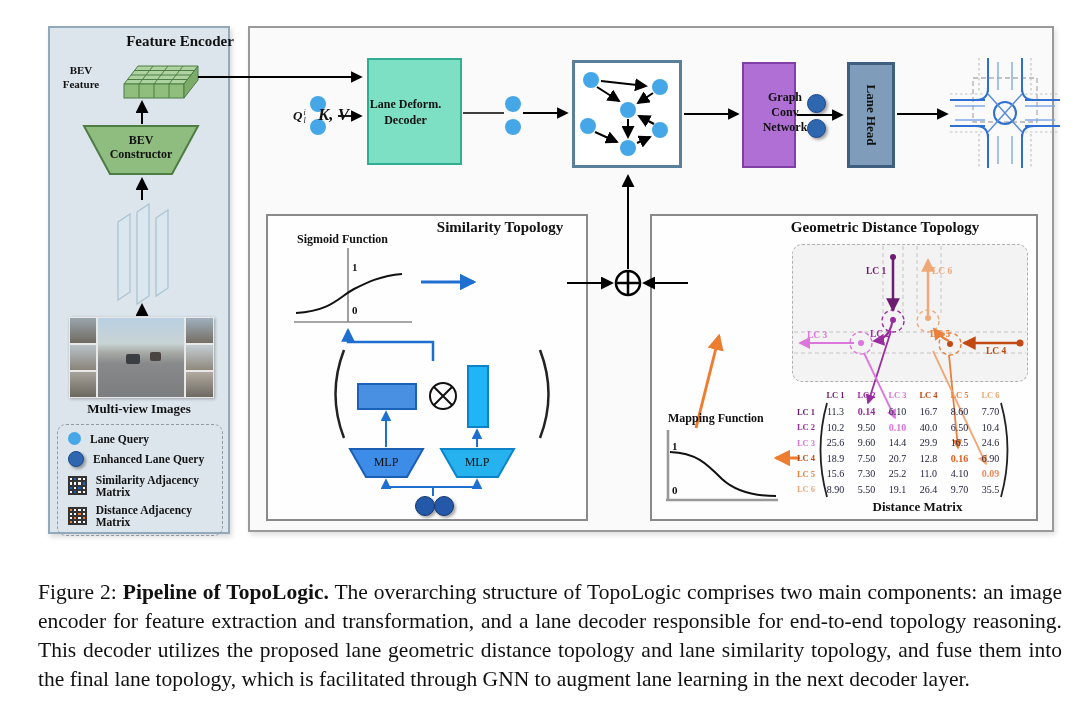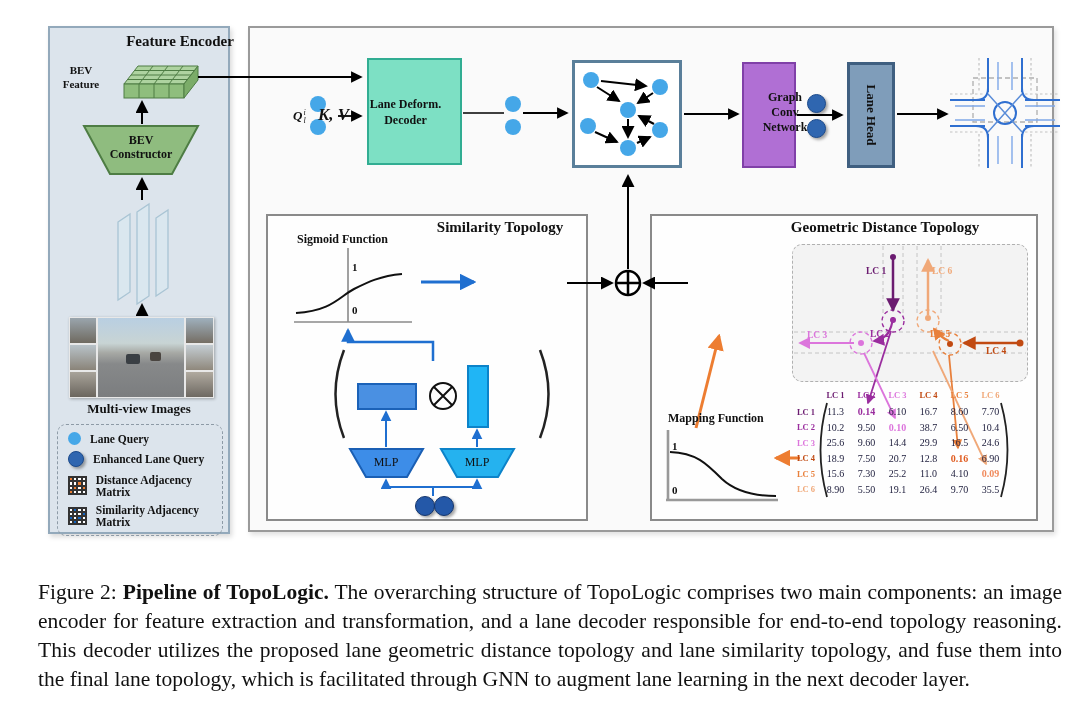--- a/index.html
+++ b/index.html
@@ -133,59 +133,59 @@
     <div class="legend-row">
       <span class="dot q-light" style="position:static;width:13px;height:13px;"></span>
       <span class="legend-label">Lane Query</span>
     </div>
     <div class="legend-row">
       <span class="dot q-dark" style="position:static;width:14px;height:14px;"></span>
       <span class="legend-label">Enhanced Lane Query</span>
     </div>
     <div class="legend-row">
       <span class="adj mini">
+          <div></div>
+          <div style="background: rgb(21, 101, 192);"></div>
+          <div></div>
+          <div></div>
+          <div></div>
+          <div></div>
+          <div></div>
+          <div style="background: rgb(21, 101, 192);"></div>
+          <div style="background: rgb(21, 101, 192);"></div>
+          <div></div>
+          <div style="background: rgb(21, 101, 192);"></div>
+          <div></div>
+          <div></div>
+          <div style="background: rgb(21, 101, 192);"></div>
+          <div></div>
+          <div></div>
+        </span>
+      <span class="legend-label">Similarity Adjacency Matrix</span>
+    </div>
+    <div class="legend-row">
+      <span class="adj mini">
           <div style="background: rgb(237, 125, 49);"></div>
           <div></div>
           <div></div>
           <div></div>
           <div></div>
           <div></div>
           <div style="background: rgb(237, 125, 49);"></div>
           <div></div>
           <div></div>
           <div style="background: rgb(237, 125, 49);"></div>
           <div></div>
           <div style="background: rgb(237, 125, 49);"></div>
           <div style="background: rgb(237, 125, 49);"></div>
           <div></div>
           <div></div>
           <div></div>
         </span>
       <span class="legend-label">Distance Adjacency Matrix</span>
-    </div>
-    <div class="legend-row">
-      <span class="adj mini">
-          <div></div>
-          <div style="background: rgb(21, 101, 192);"></div>
-          <div></div>
-          <div></div>
-          <div></div>
-          <div></div>
-          <div></div>
-          <div style="background: rgb(21, 101, 192);"></div>
-          <div style="background: rgb(21, 101, 192);"></div>
-          <div></div>
-          <div style="background: rgb(21, 101, 192);"></div>
-          <div></div>
-          <div></div>
-          <div style="background: rgb(21, 101, 192);"></div>
-          <div></div>
-          <div></div>
-        </span>
-      <span class="legend-label">Similarity Adjacency Matrix</span>
     </div>
   </div>
 
   <svg class="overlay" width="1090" height="550" viewBox="0 0 1090 550">
     <defs>
       <marker id="m-black" viewBox="0 0 10 10" refX="8.5" refY="5" markerWidth="6.5" markerHeight="6.5" orient="auto">
           <path d="M0,0 L10,5 L0,10 z" fill="#000"></path>
         </marker>
       <marker id="m-blue" viewBox="0 0 10 10" refX="8.5" refY="5" markerWidth="5.5" markerHeight="5.5" orient="auto">
           <path d="M0,0 L10,5 L0,10 z" fill="#1f6fd0"></path>
@@ -428,21 +428,21 @@
   <div id="dmx-values">
     <div>11.3</div>
     <div class="hl-p">0.14</div>
     <div>6.10</div>
     <div>16.7</div>
     <div>8.60</div>
     <div>7.70</div>
     <div>10.2</div>
     <div>9.50</div>
     <div class="hl-o">0.10</div>
-    <div>38.7</div>
+    <div>40.0</div>
     <div>6.50</div>
     <div>10.4</div>
     <div>25.6</div>
     <div>9.60</div>
     <div>14.4</div>
     <div>29.9</div>
     <div>16.5</div>
     <div>24.6</div>
     <div>18.9</div>
     <div>7.50</div>
@@ -456,16 +456,17 @@
     <div>11.0</div>
     <div>4.10</div>
     <div class="hl-l">0.09</div>
     <div>8.90</div>
     <div>5.50</div>
     <div>19.1</div>
     <div>26.4</div>
     <div>9.70</div>
     <div>35.5</div>
   </div>
+  <div class="lbl bold center" style="left:795px;top:499px;width:245px;font-size:13px;">Distance Matrix</div>
 
   <p id="caption"><span>Figure 2: </span><span class="bold">Pipeline of TopoLogic.</span><span> The overarching structure of TopoLogic comprises two main components: an image encoder for feature extraction and transformation, and a lane decoder responsible for end-to-end topology reasoning. This decoder utilizes the proposed lane geometric distance topology and lane similarity topology, and fuse them into the final lane topology, which is facilitated through GNN to augment lane learning in the next decoder layer.</span></p>
 
 </div>
 
 </body></html>

